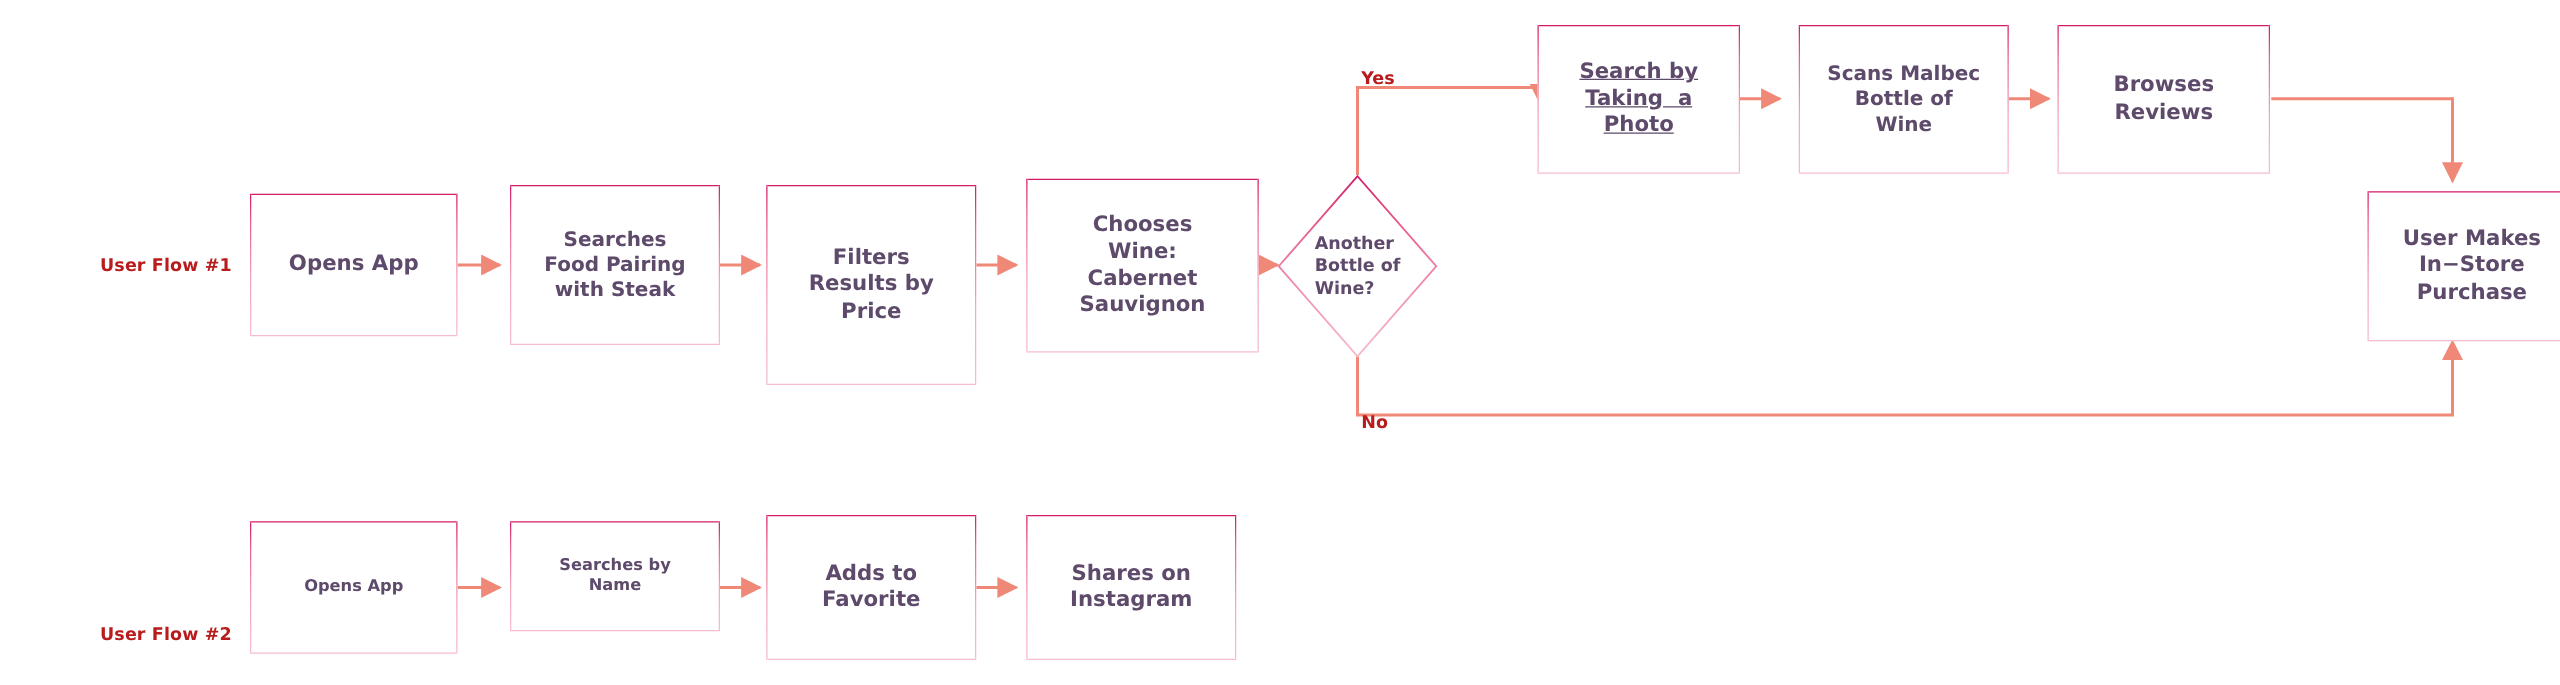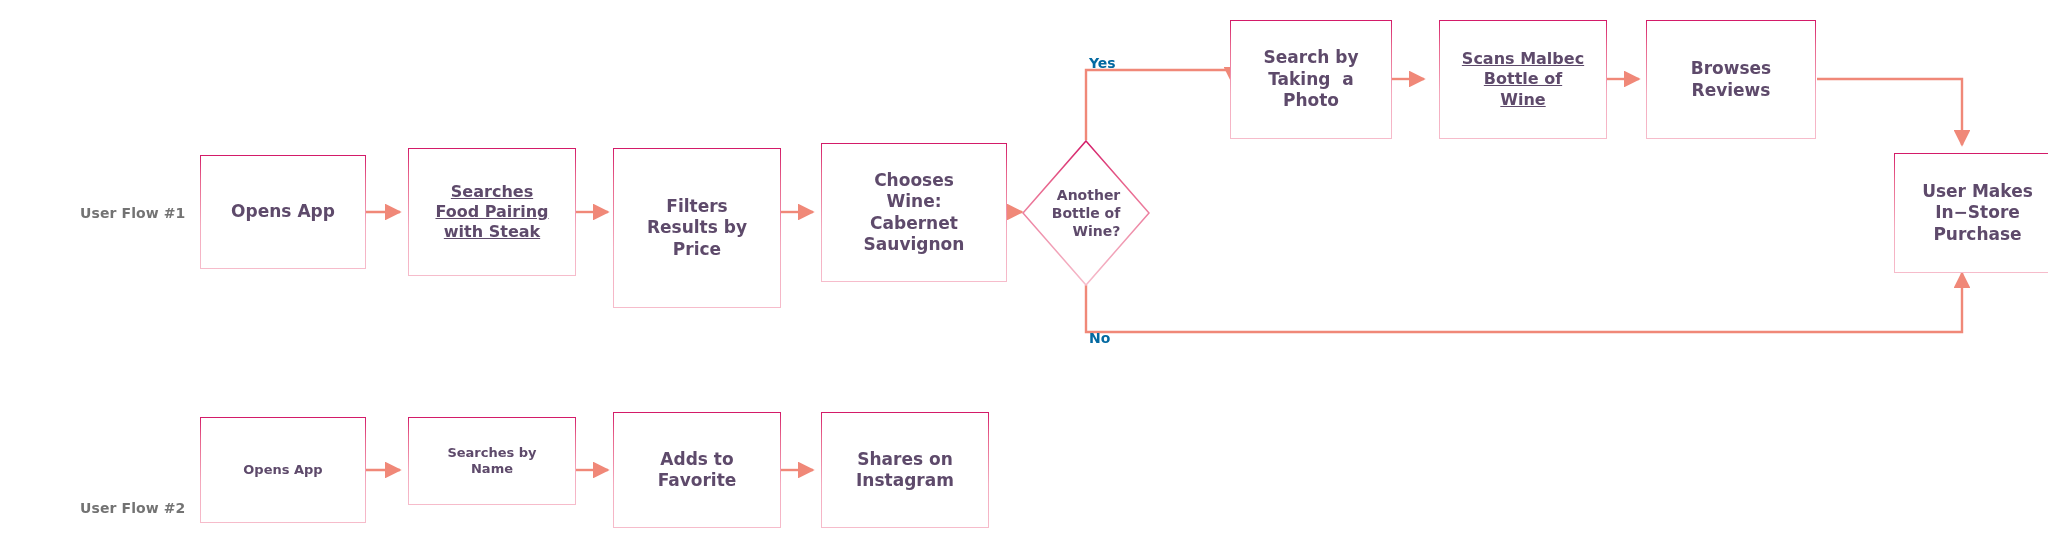--- a/index.html
+++ b/index.html
@@ -15,21 +15,21 @@
     position: relative;
     width: 2048px;
     height: 548px;
     background: #ffffff;
     overflow: hidden;
   }
 
   
   .flow-label {
     position: absolute;
-    color: #737373;
+    color: #b91c1c;
     font-size: 14px;
     font-weight: 700;
     letter-spacing: .1px;
     white-space: nowrap;
     line-height: 1;
   }
 
   
   .node {
     position: absolute;
@@ -42,61 +42,61 @@
     color: #5e4a6b;
     font-weight: 700;
     line-height: 1.26;
     
     border: 1.6px solid transparent;
     border-image: linear-gradient(to bottom, #d31a68 0%, #e8648c 22%, #f4a9bd 62%, #f6bccb 100%) 1;
   }
   .node .label { display: block; padding: 0 6px; }
 
   .fs-lg   { font-size: 17px; }
-  .fs-md   { font-size: 16px; text-decoration: underline; }
+  .fs-md   { font-size: 16px; }
   .fs-sm   { font-size: 13px; }
 
   
   .diamond-wrap {
     position: absolute;
   }
   .diamond-wrap svg {
     position: absolute;
     left: 0; top: 0;
     overflow: visible;
   }
   .diamond-text {
     position: absolute;
     left: 0; top: 0;
     width: 100%;
     height: 100%;
     display: flex;
     align-items: center;
     justify-content: center;
-    text-align: right;
+    text-align: left;
     color: #5e4a6b;
     font-size: 14px;
     font-weight: 700;
     line-height: 1.3;
     white-space: pre-line;
   }
 
   
   #connectors {
     position: absolute;
     left: 0; top: 0;
     width: 2048px;
     height: 548px;
     pointer-events: none;
   }
 
   
   .branch-label {
     position: absolute;
-    color: #0369a1;
+    color: #b91c1c;
     font-size: 14px;
     font-weight: 700;
     white-space: nowrap;
     line-height: 1;
   }
 </style>
 </head>
 <body>
 
 <div id="canvas">
@@ -159,21 +159,21 @@
           <stop offset="30%" stop-color="#e8648c"></stop>
           <stop offset="70%" stop-color="#f09ab2"></stop>
           <stop offset="100%" stop-color="#f6bccb"></stop>
         </linearGradient>
       </defs>
       <polygon points="64,1 127,73 64,145 1,73" fill="#ffffff" stroke="url(#dgrad)" stroke-width="1.5"></polygon>
     </svg>
     <div class="diamond-text">Another<br>Bottle of<br>Wine?</div>
   </div>
 
-  <div class="node fs-lg" style="left:1230px; top:20px; width:162px; height:119px;">
+  <div class="node fs-lg" style="left:1230px; top:20px; width:162px; height:119px;text-decoration:underline;">
     <span class="label">Search by<br>Taking&nbsp;&nbsp;a<br>Photo</span>
   </div>
 
   <div class="node fs-md" style="left:1439px; top:20px; width:168px; height:119px;">
     <span class="label">Scans Malbec<br>Bottle of<br>Wine</span>
   </div>
 
   <div class="node fs-lg" style="left:1646px; top:20px; width:170px; height:119px;">
     <span class="label">Browses<br>Reviews</span>
   </div>

